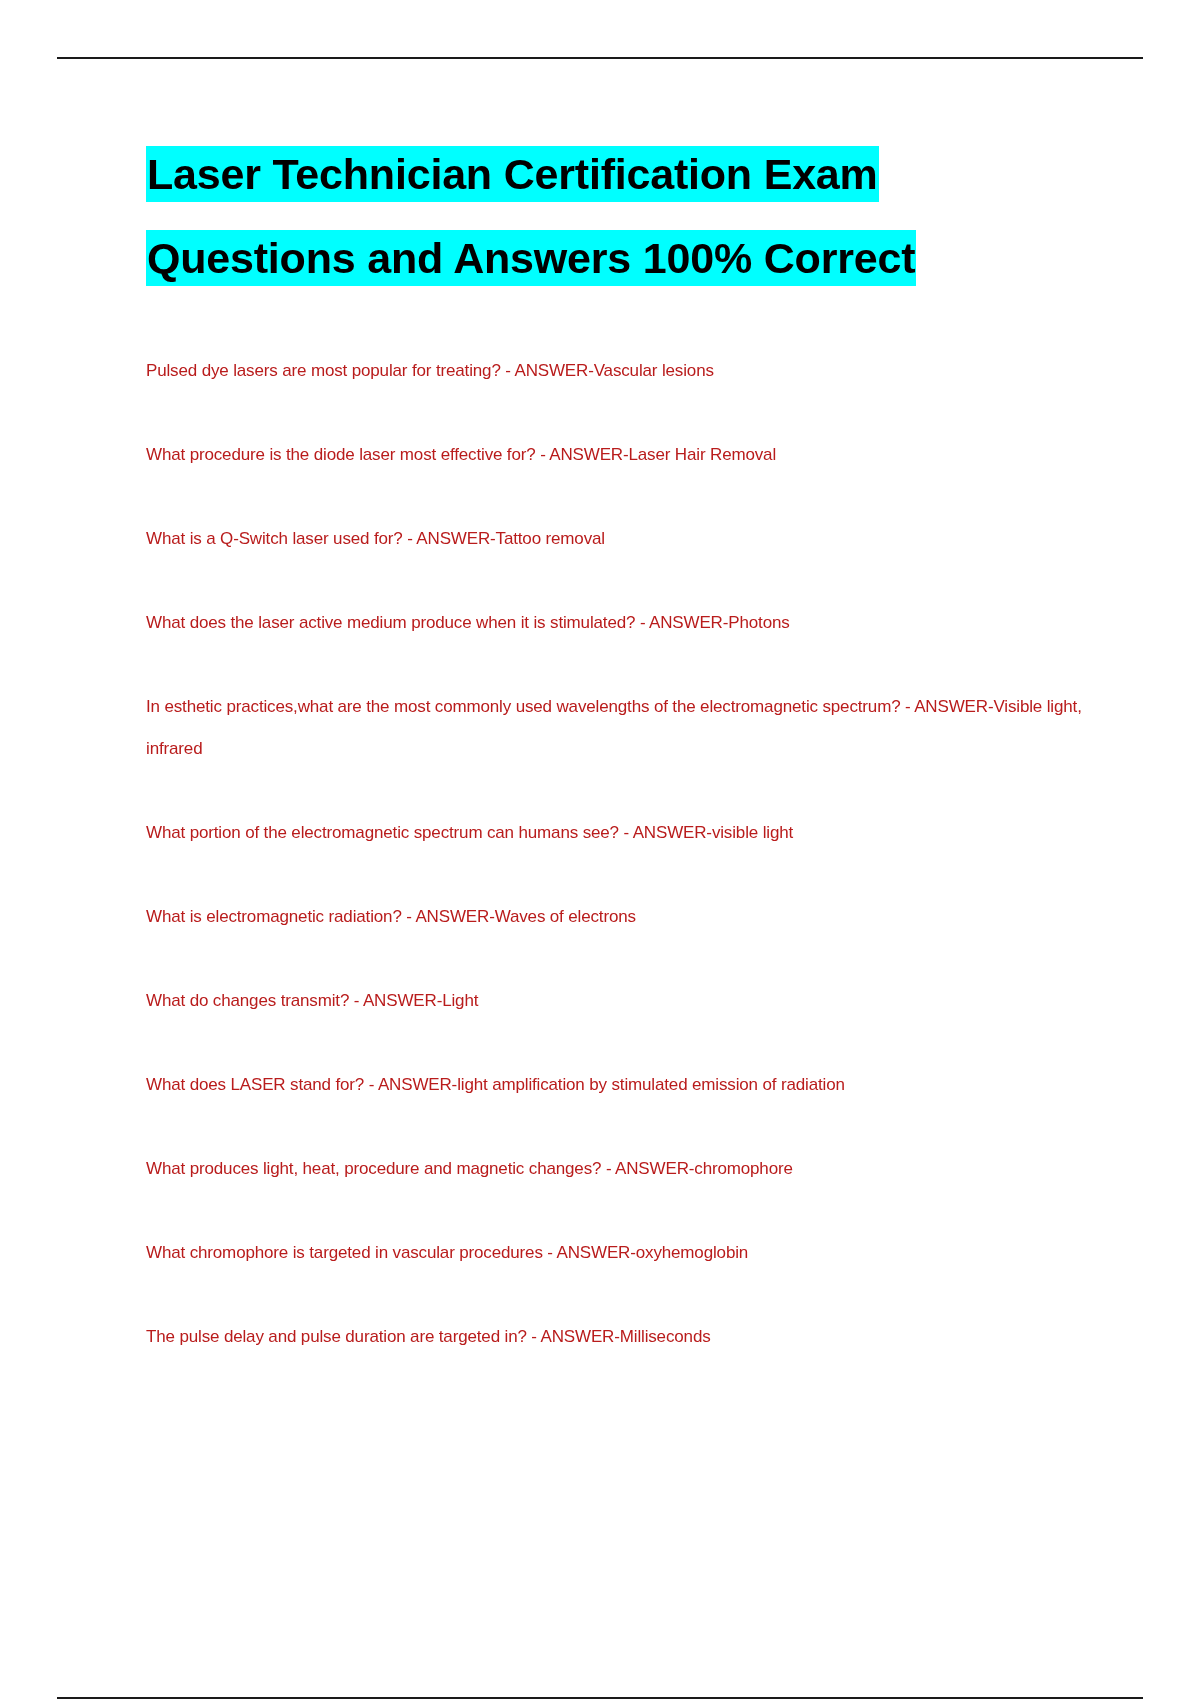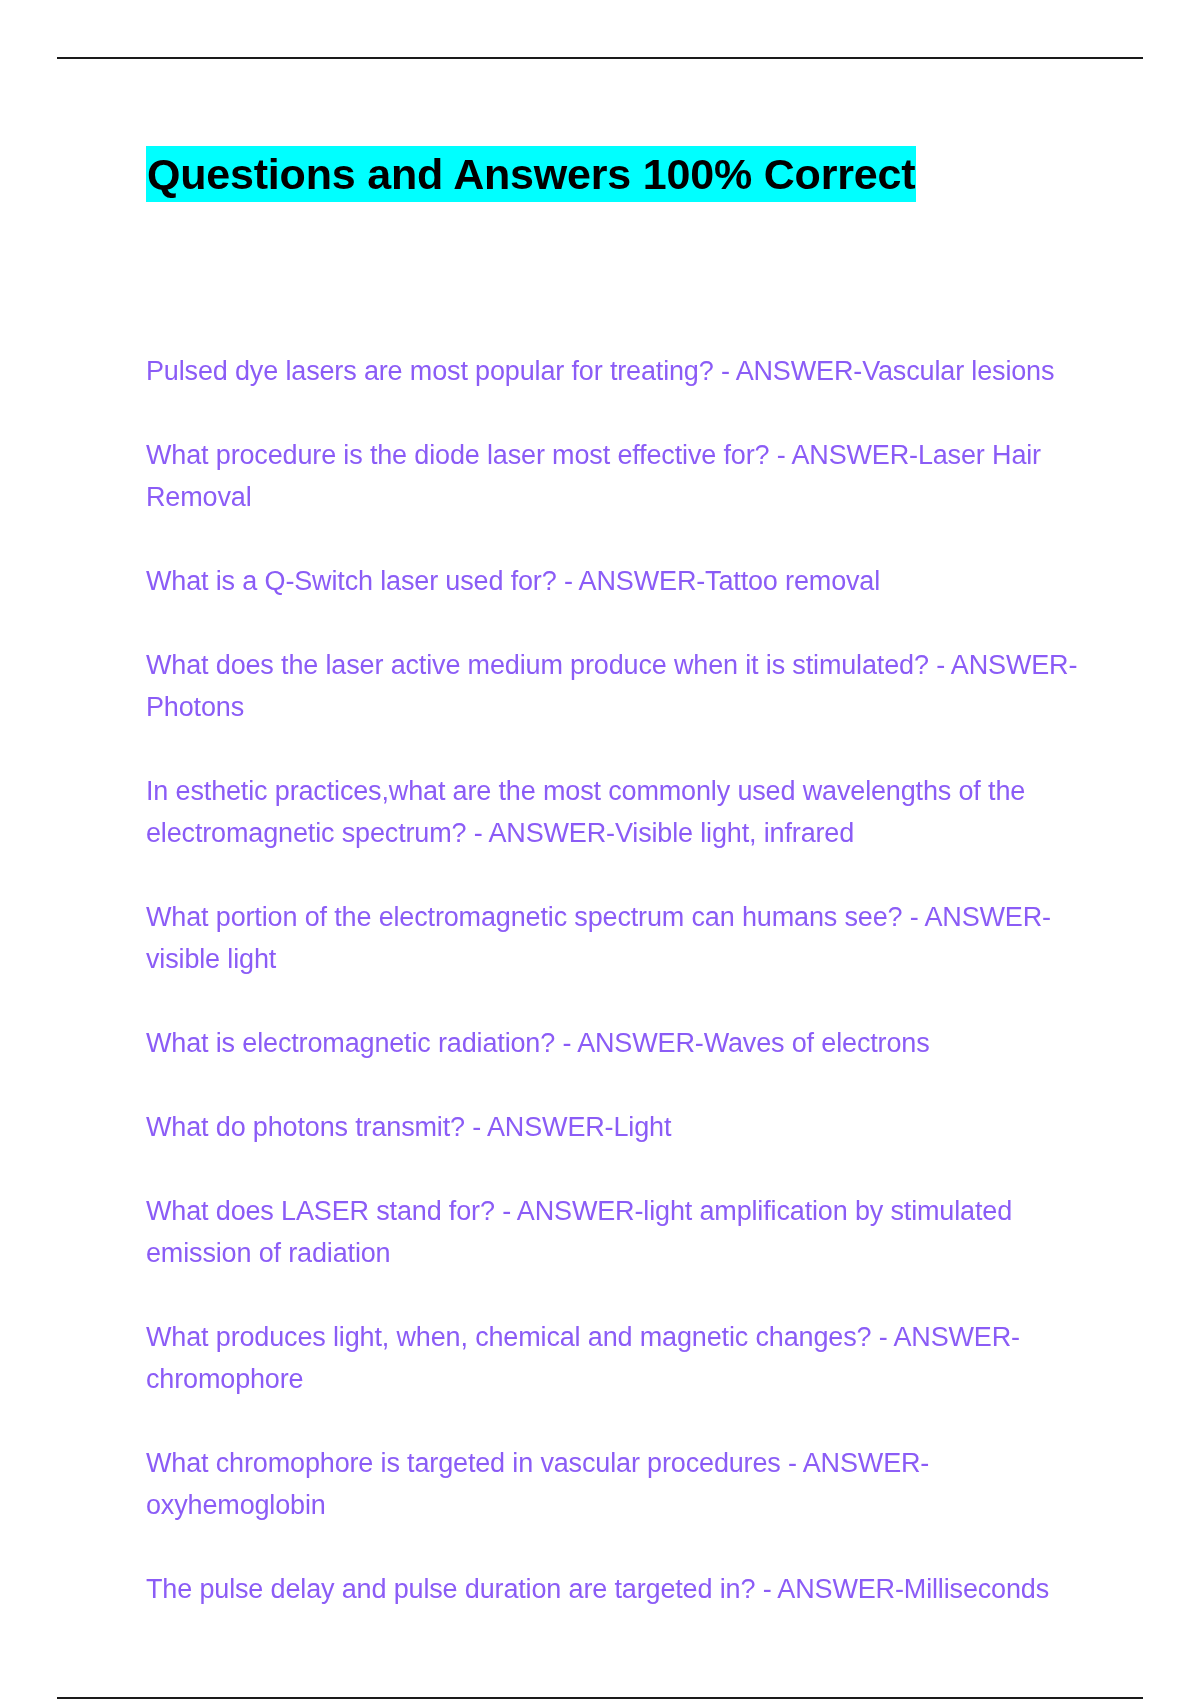--- a/index.html
+++ b/index.html
@@ -46,46 +46,47 @@
     .qa-list {
       position: absolute;
       left: 146px;
       top: 350px;
       width: 960px;
       margin: 0;
       padding: 0;
       list-style: none;
     }
     .qa-item {
-      font-size: 27px;
+      font-size: 17px;
       line-height: 42px;
       margin: 0 0 42px 0;
       padding: 0;
-      color: #8b5cf6;
+      color: #b91c1c;
       letter-spacing: -0.15px;
     }
     .qa-item .sep { white-space: pre; }
   </style>
 </head>
 <body>
 
 <div class="rule top"></div>
 
 <div class="title-block">
+  <span class="title-line">Laser Technician Certification Exam</span>
   <span class="title-line">Questions and Answers 100% Correct</span>
 </div>
 
 <ul class="qa-list">
   <li class="qa-item"><span>Pulsed dye lasers are most popular for treating?</span><span class="sep"> - ANSWER-</span><span>Vascular lesions</span></li>
   <li class="qa-item"><span>What procedure is the diode laser most effective for?</span><span class="sep"> - ANSWER-</span><span>Laser Hair Removal</span></li>
   <li class="qa-item"><span>What is a Q-Switch laser used for?</span><span class="sep"> - ANSWER-</span><span>Tattoo removal</span></li>
   <li class="qa-item"><span>What does the laser active medium produce when it is stimulated?</span><span class="sep"> - ANSWER-</span><span>Photons</span></li>
   <li class="qa-item"><span>In esthetic practices,what are the most commonly used wavelengths of the electromagnetic spectrum?</span><span class="sep"> - ANSWER-</span><span>Visible light, infrared</span></li>
   <li class="qa-item"><span>What portion of the electromagnetic spectrum can humans see?</span><span class="sep"> - ANSWER-</span><span>visible light</span></li>
   <li class="qa-item"><span>What is electromagnetic radiation?</span><span class="sep"> - ANSWER-</span><span>Waves of electrons</span></li>
-  <li class="qa-item"><span>What do photons transmit?</span><span class="sep"> - ANSWER-</span><span>Light</span></li>
+  <li class="qa-item"><span>What do changes transmit?</span><span class="sep"> - ANSWER-</span><span>Light</span></li>
   <li class="qa-item"><span>What does LASER stand for?</span><span class="sep"> - ANSWER-</span><span>light amplification by stimulated emission of radiation</span></li>
-  <li class="qa-item"><span>What produces light, when, chemical and magnetic changes?</span><span class="sep"> - ANSWER-</span><span>chromophore</span></li>
+  <li class="qa-item"><span>What produces light, heat, procedure and magnetic changes?</span><span class="sep"> - ANSWER-</span><span>chromophore</span></li>
   <li class="qa-item"><span>What chromophore is targeted in vascular procedures</span><span class="sep"> - ANSWER-</span><span>oxyhemoglobin</span></li>
   <li class="qa-item"><span>The pulse delay and pulse duration are targeted in?</span><span class="sep"> - ANSWER-</span><span>Milliseconds</span></li>
 </ul>
 
 <div class="rule bottom"></div>
 
 </body></html>

